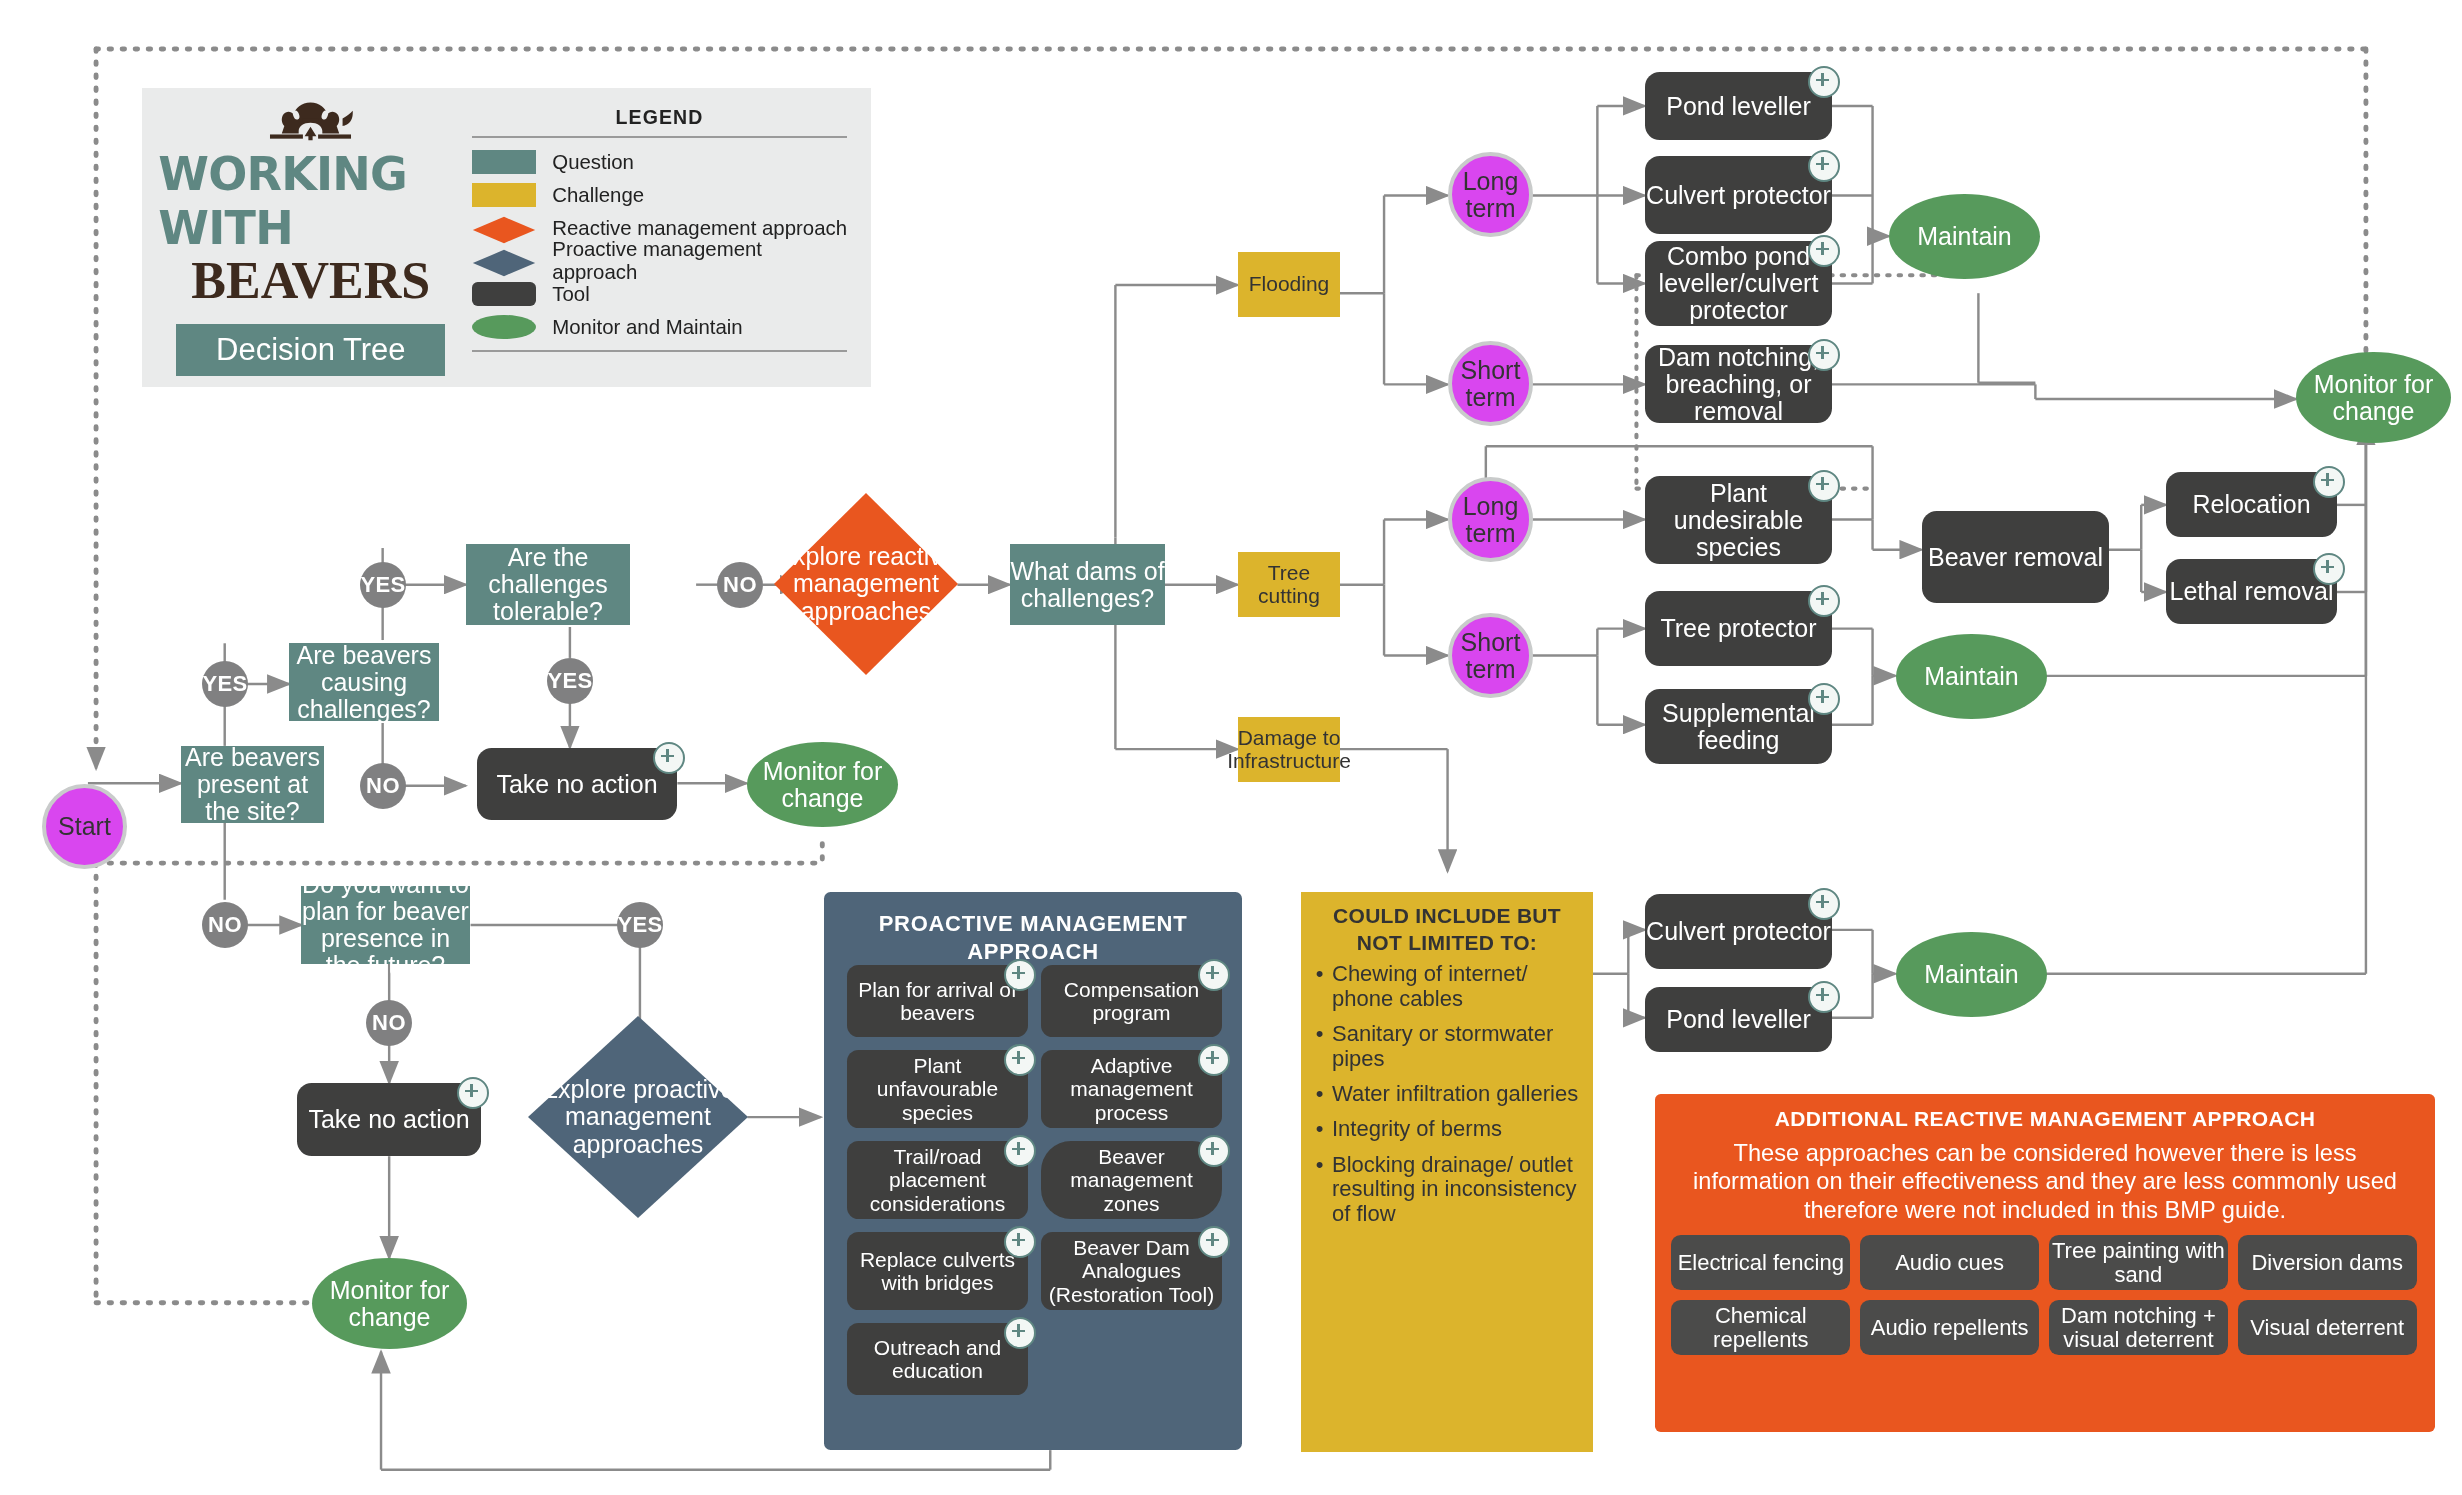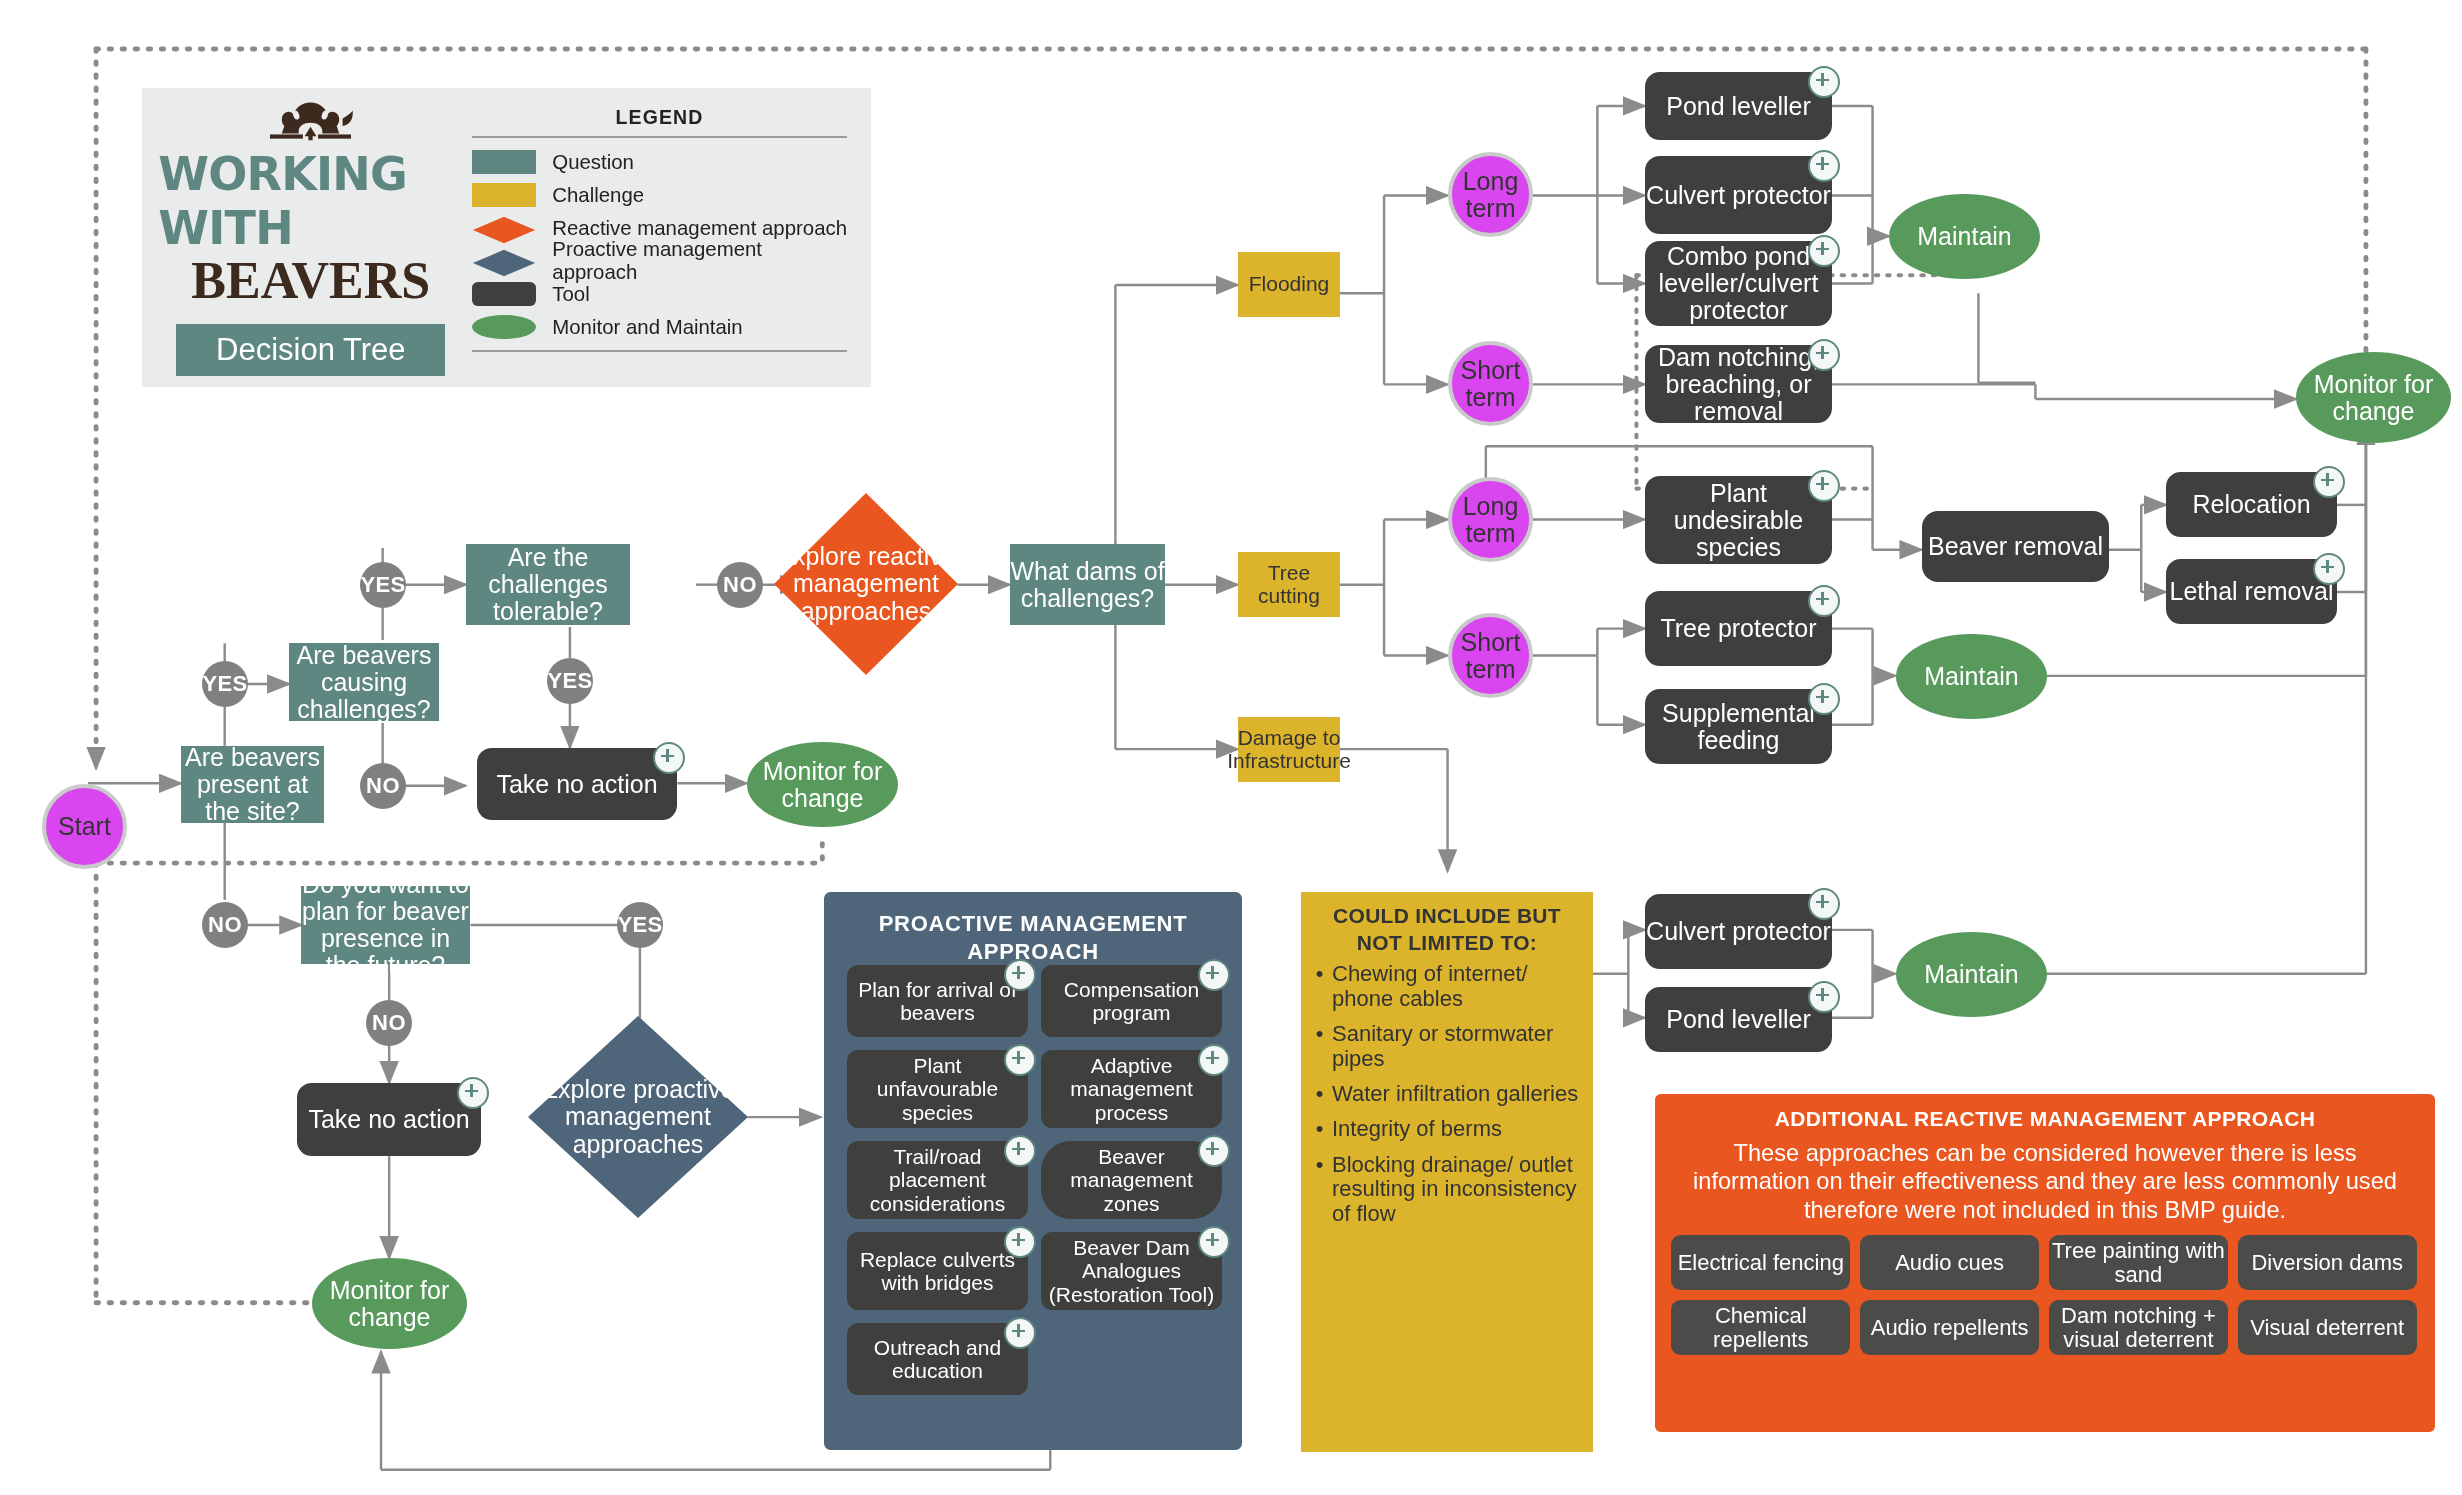--- a/index.html
+++ b/index.html
@@ -386,21 +386,21 @@
   <div class="node tool" style="left:1645px;top:591px;width:187px;height:75px;">
     <span>Tree protector</span>
     <span class="plus"></span>
   </div>
 
   <div class="node tool" style="left:1645px;top:689px;width:187px;height:75px;">
     <span>Supplemental feeding</span>
     <span class="plus"></span>
   </div>
 
-  <div class="node tool" style="left:1922px;top:511px;width:187px;height:71px;border-radius:16px;">Beaver removal</div>
+  <div class="node tool" style="left:1922px;top:511px;width:187px;height:92px;">Beaver removal</div>
 
   <div class="node tool" style="left:2166px;top:472px;width:171px;height:65px;">
     <span>Relocation</span>
     <span class="plus"></span>
   </div>
 
   <div class="node tool" style="left:2166px;top:559px;width:171px;height:65px;">
     <span>Lethal removal</span>
     <span class="plus"></span>
   </div>

